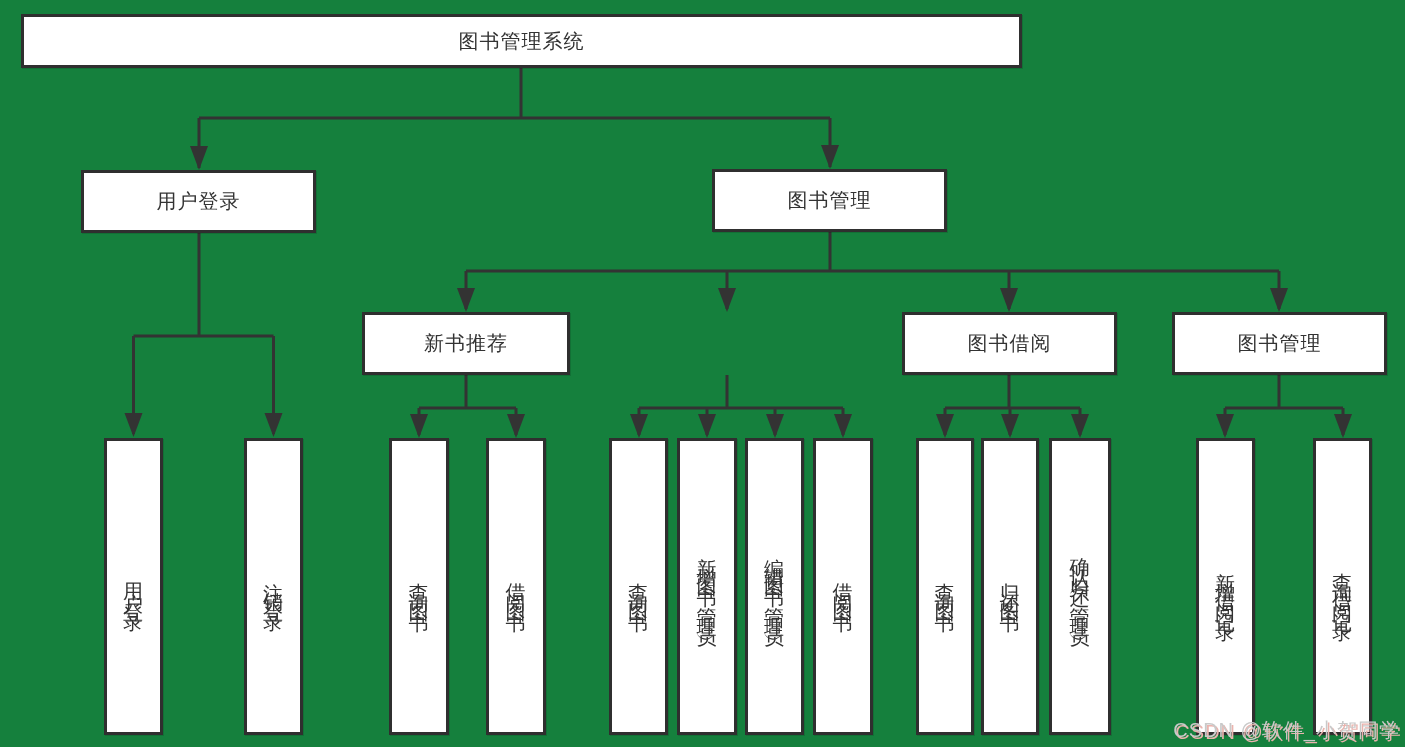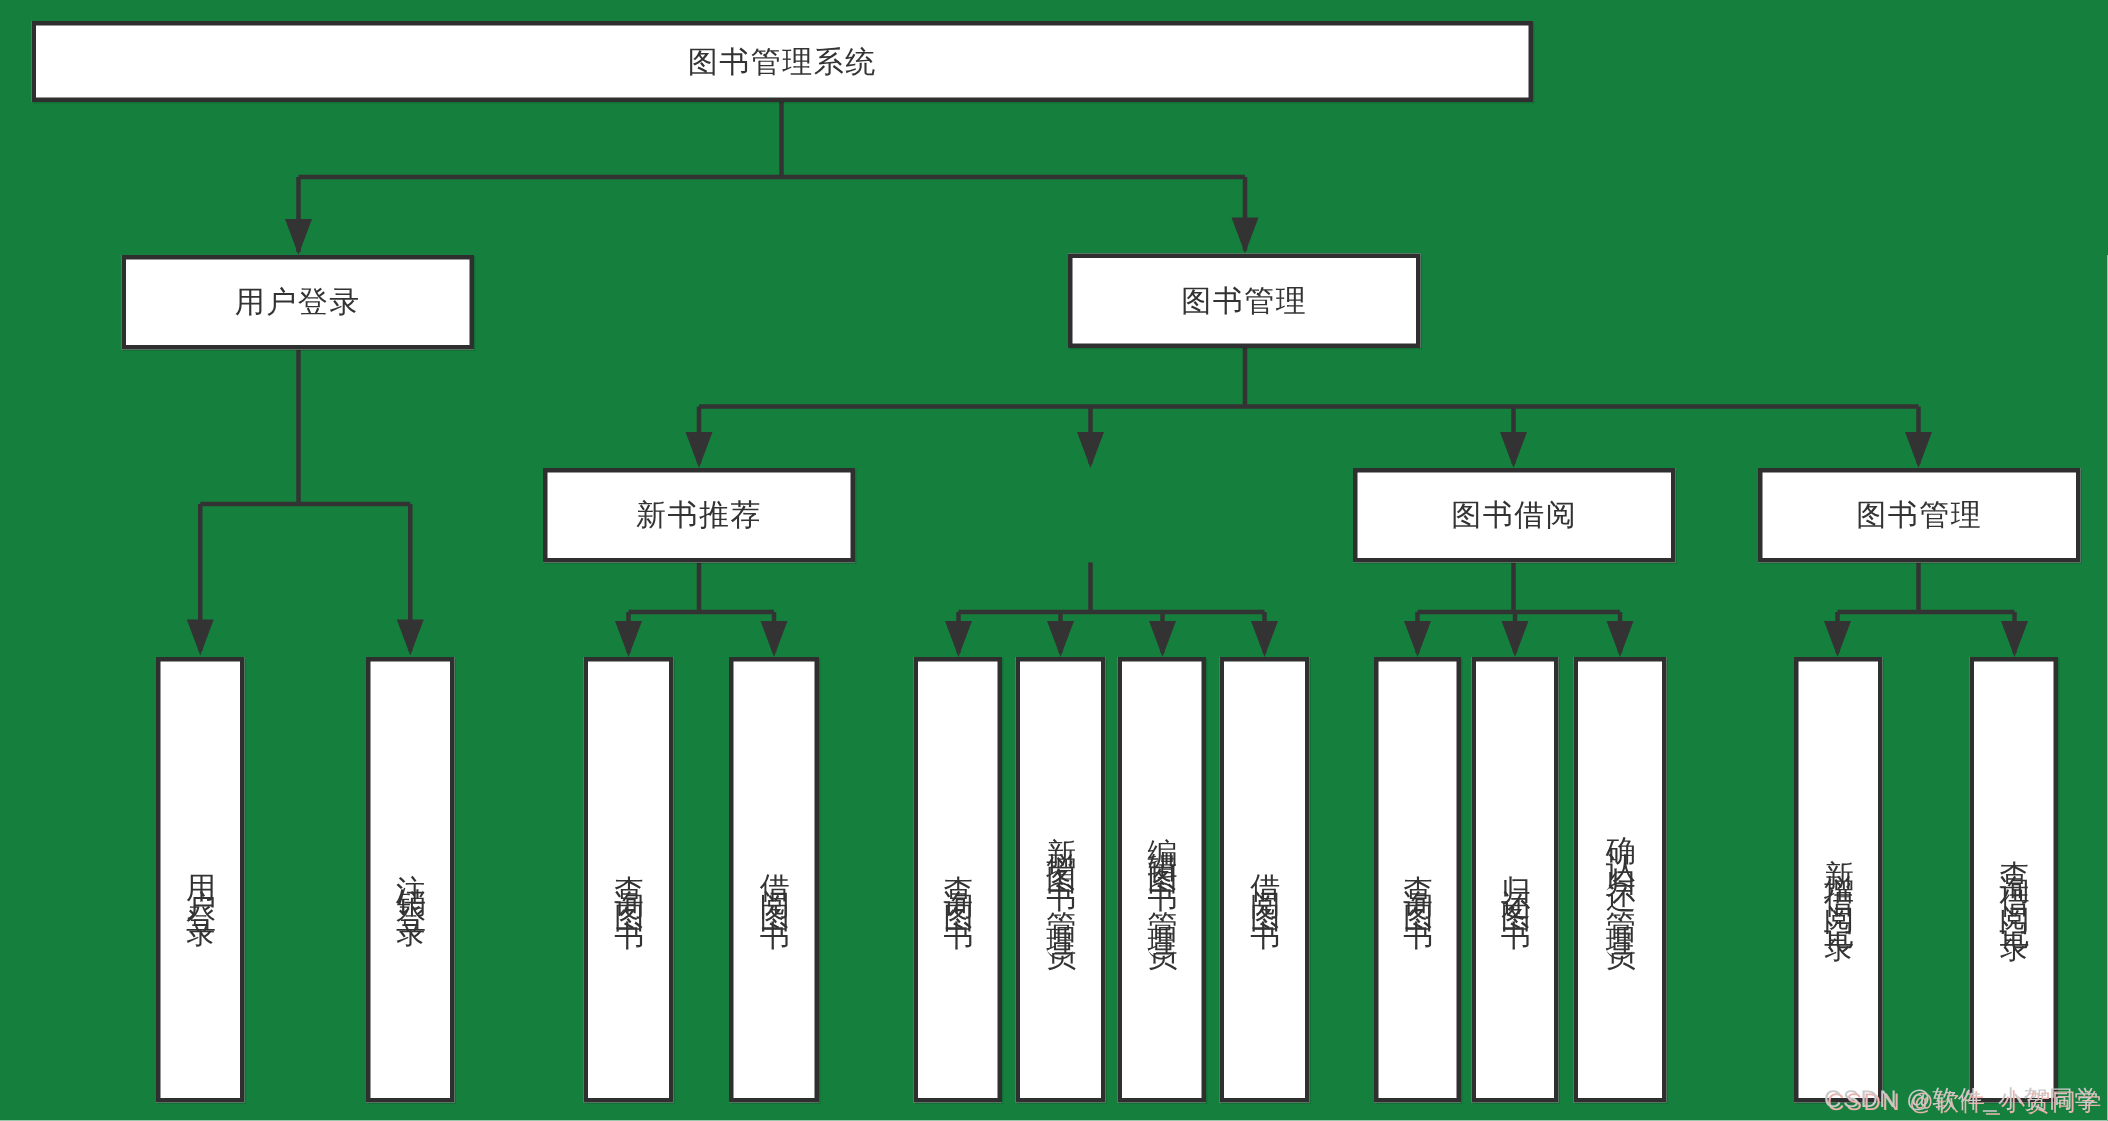--- a/index.html
+++ b/index.html
@@ -46,21 +46,21 @@
     writing-mode: vertical-rl;
     text-orientation: mixed;
     font-size: 20px;
     line-height: 1;
     letter-spacing: 10px;
   }
   .watermark {
     position: absolute;
     right: 5px;
     bottom: 3px;
-    font-size: 16px;
+    font-size: 20px;
     letter-spacing: 1px;
     color: #c9c9c9;
     text-shadow: 2px 2px 0 #eab3ad;
     z-index: 5;
     white-space: nowrap;
     text-align: center;
   }
 </style>
 </head>
 <body>

